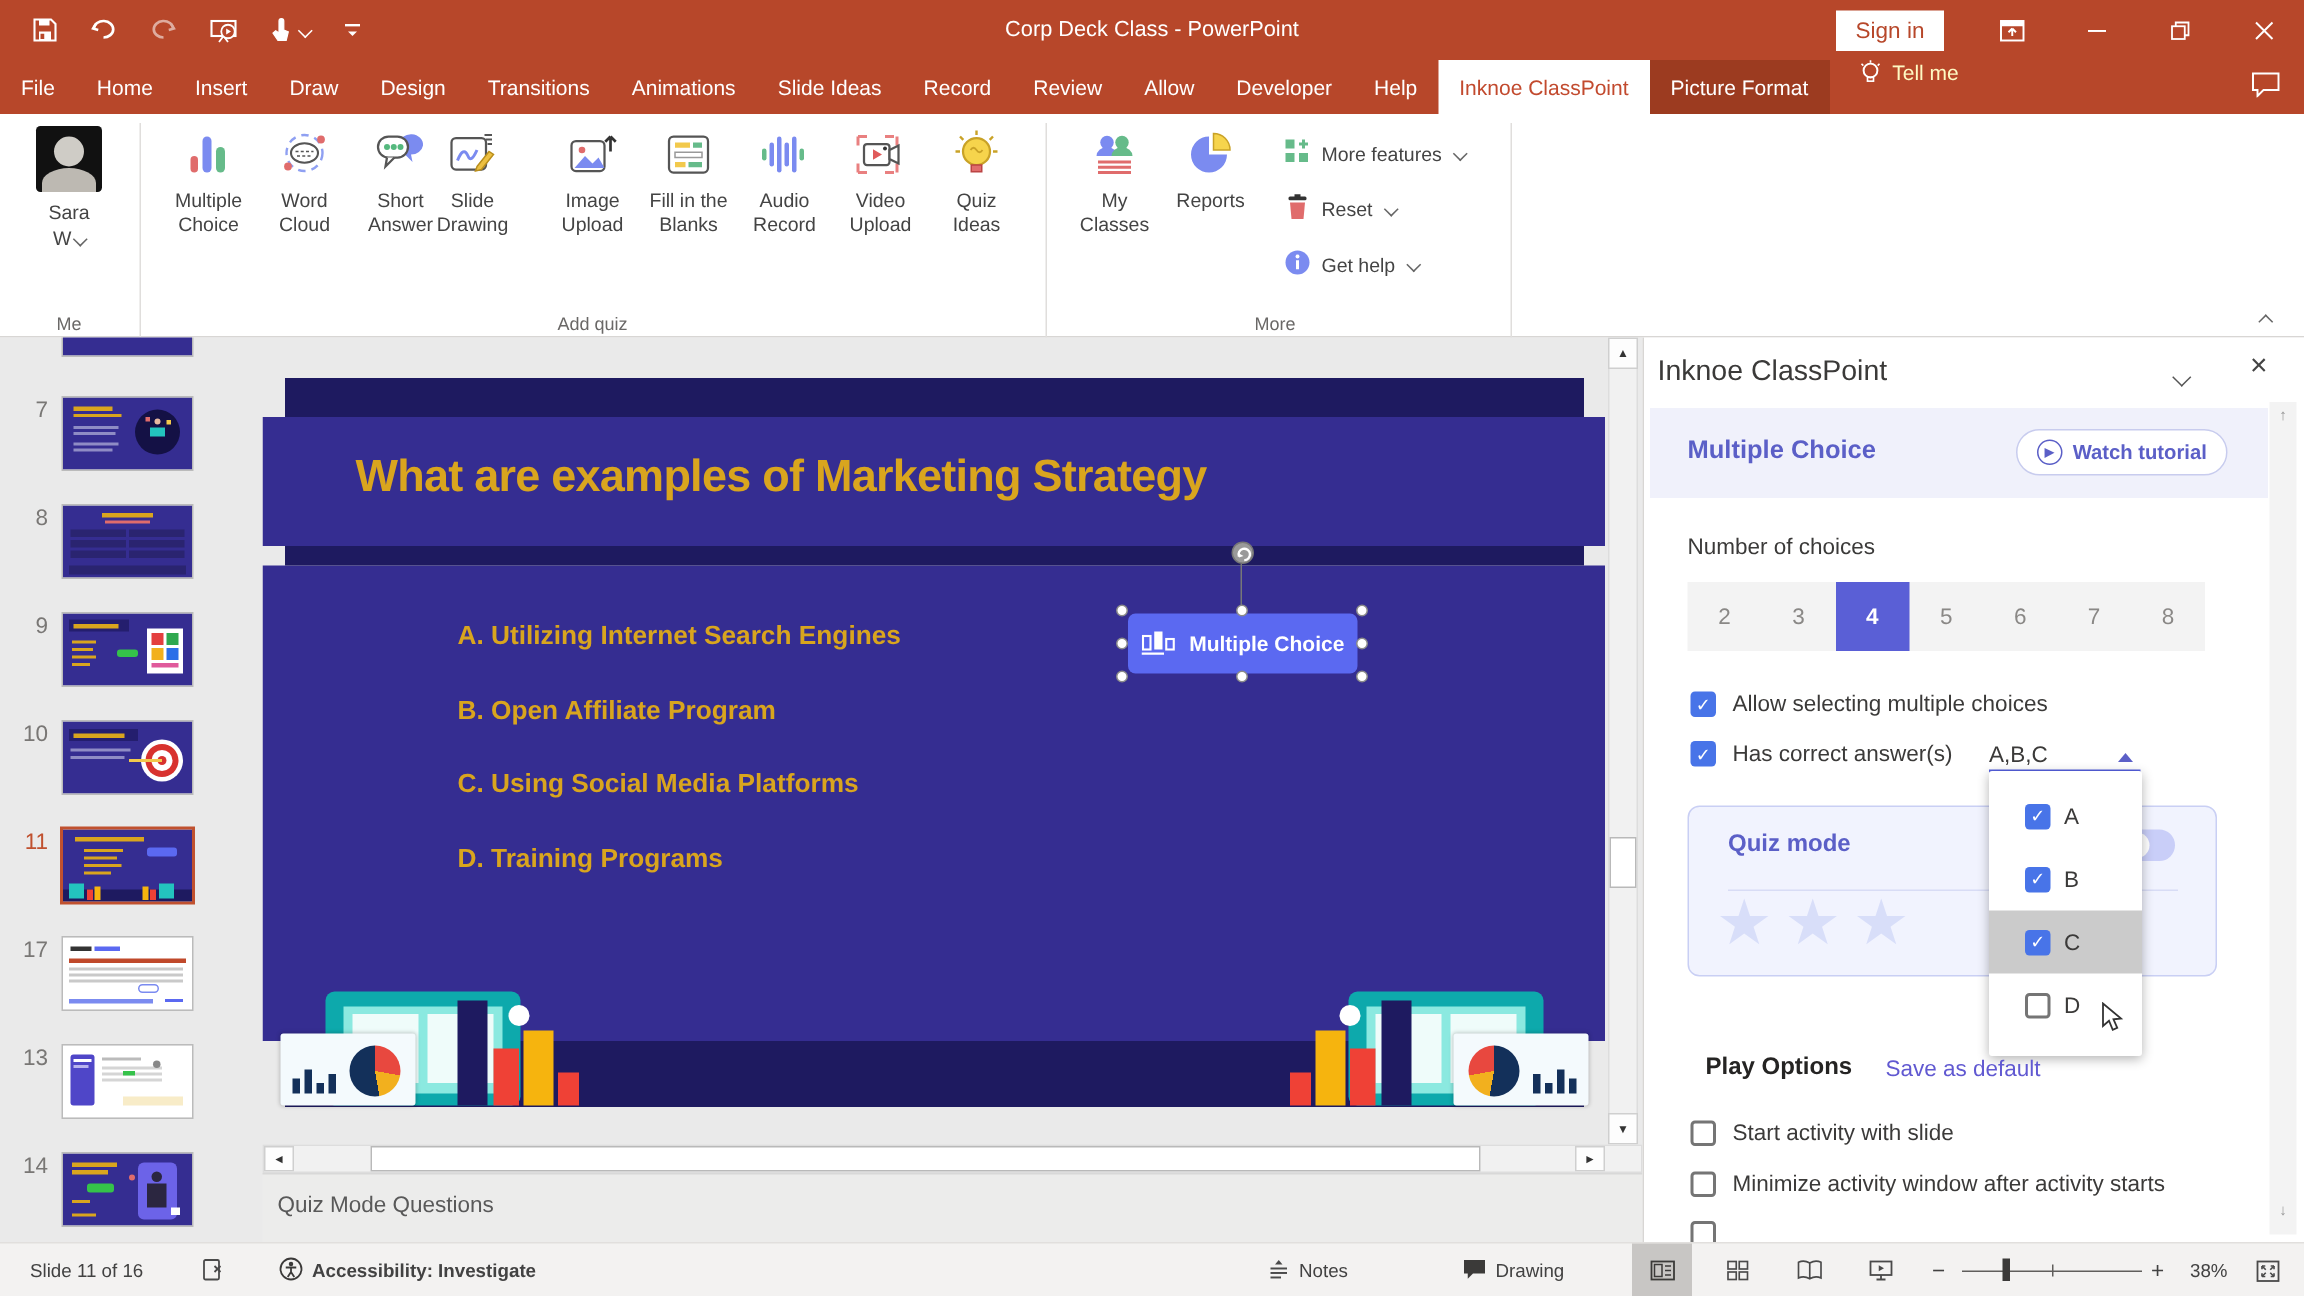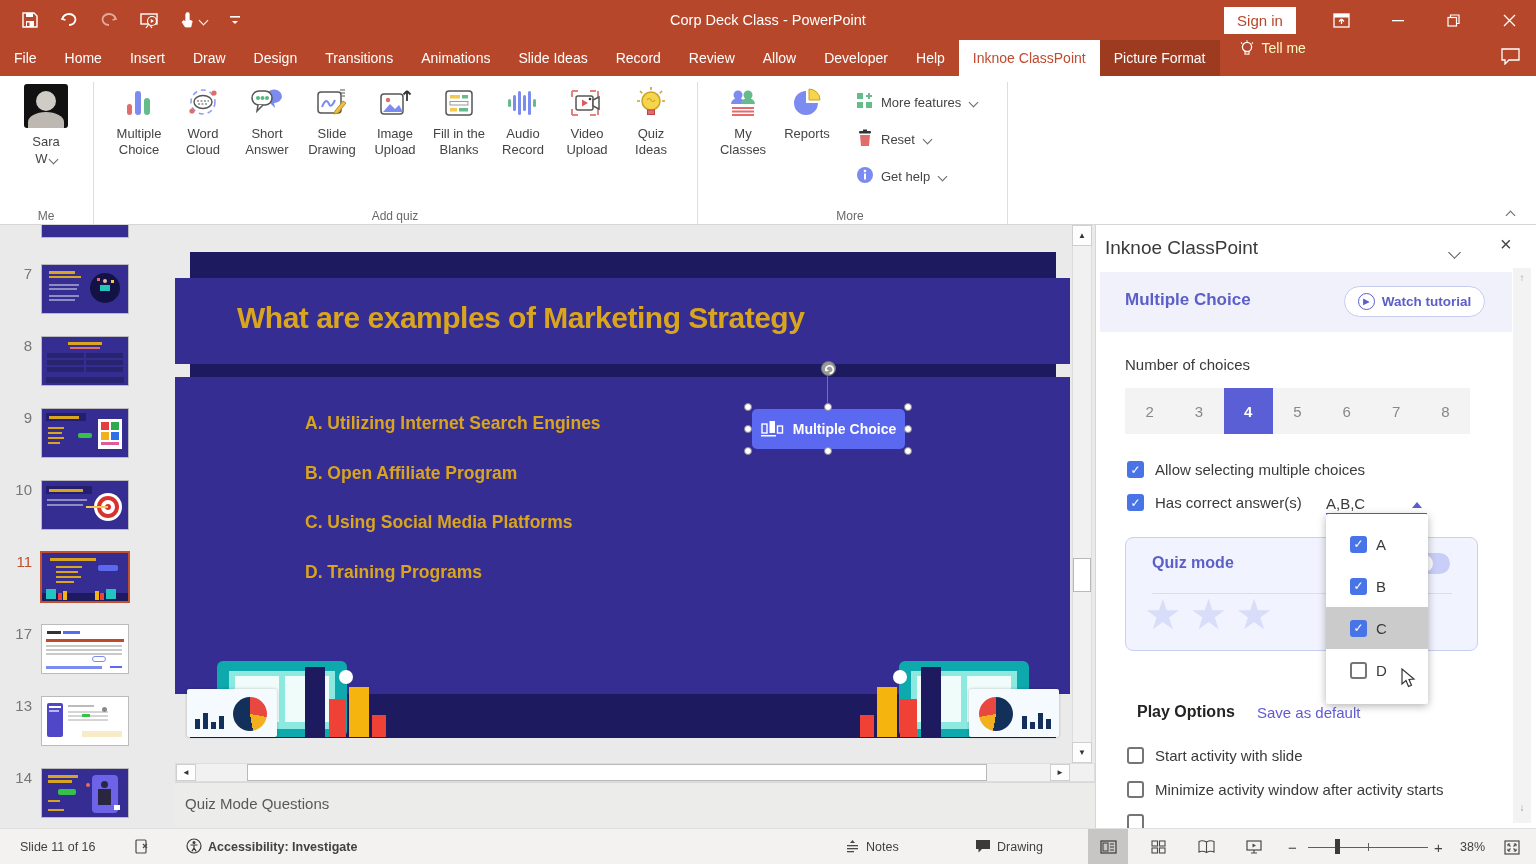--- a/index.html
+++ b/index.html
@@ -256,21 +256,21 @@
               <rect x="2" y="3" width="20" height="14" rx="7" fill="#fff" stroke="#555" stroke-width="1.5"></rect>
               <path d="M8 17 l-1 6 6-6" fill="#fff" stroke="#555" stroke-width="1.5"></path>
               <circle cx="8" cy="10" r="2" fill="#55B97E"></circle>
               <circle cx="12.5" cy="10" r="2" fill="#55B97E"></circle>
               <circle cx="17" cy="10" r="2" fill="#55B97E"></circle>
             </svg>
           </span>
           <span class="lbl">Short
 Answer</span>
         </div>
-        <div class="bigbtn" style="left: 300px;">
+        <div class="bigbtn" style="left: 283px;">
           <span class="icn">
             <svg width="34" height="32" viewBox="0 0 34 32">
               <rect x="3" y="5" width="23" height="21" rx="3" fill="#fff" stroke="#555" stroke-width="1.5"></rect>
               <path d="M7 20 q4-10 7-3 q2 5 6-4" fill="none" stroke="#7B8BF0" stroke-width="2"></path>
               <path d="M25 3 h5 M26 6 h4 M27 9 h3" stroke="#555" stroke-width="1.2"></path>
               <path d="M20 24 L28 14 L31 16 L23 26 L19 27 Z" fill="#EDC041" stroke="#B98E1C" stroke-width="1"></path>
             </svg>
           </span>
           <span class="lbl">Slide
 Drawing</span>

